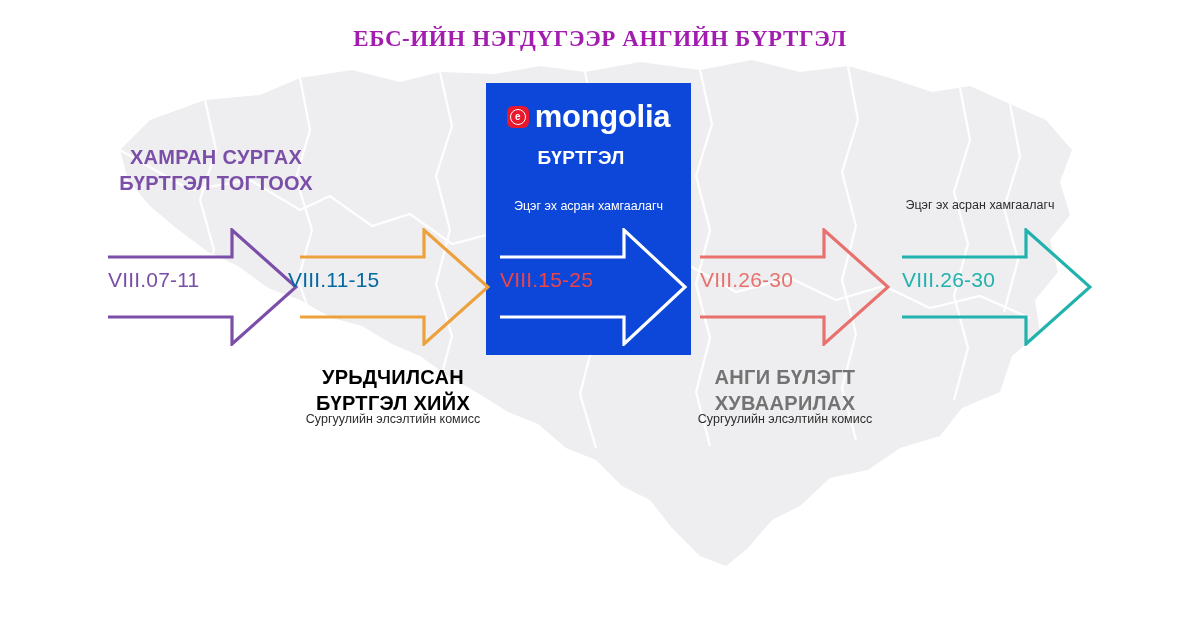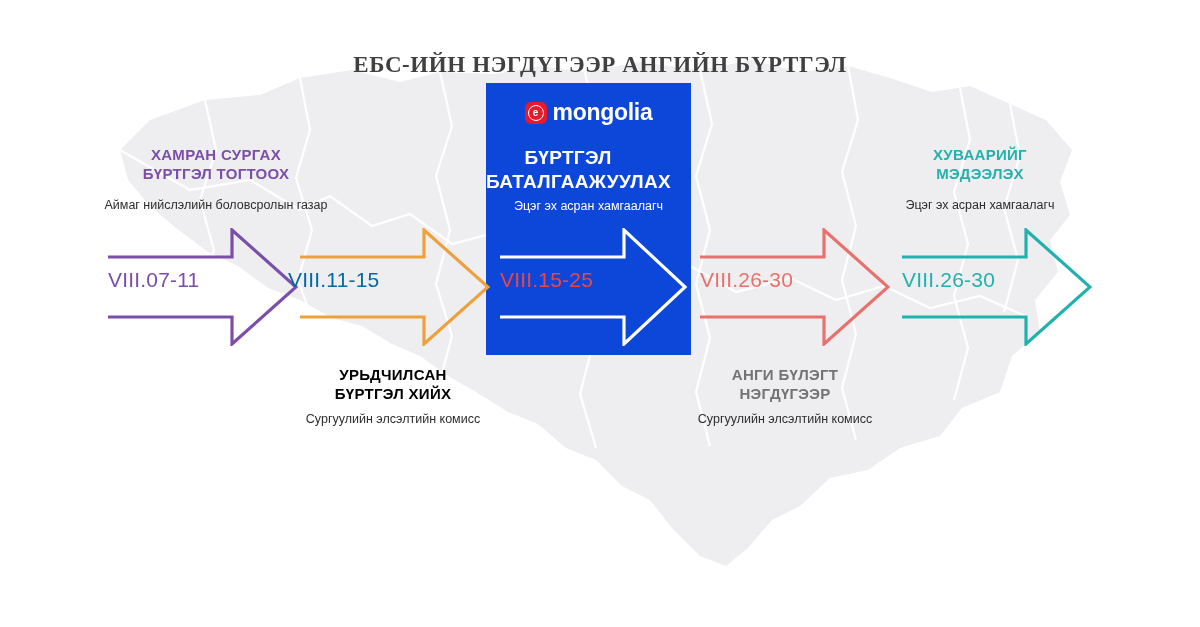--- a/index.html
+++ b/index.html
@@ -30,23 +30,22 @@
   
   #page-title {
     position: absolute;
     left: 0;
     top: 26px;
     width: 1200px;
     text-align: center;
     font-size: 23px;
     font-weight: bold;
     letter-spacing: 0.6px;
-    color: #404040;
+    color: #a21caf;
     font-family: "Liberation Serif", serif;
-    margin-top: 26px;
   }
 
   
   #center-panel {
     position: absolute;
     left: 486px;
     top: 83px;
     width: 205px;
     height: 272px;
     background: #0d47d9;
@@ -80,32 +79,32 @@
     background: #e8192c;
     display: flex;
     align-items: center;
     justify-content: center;
     font-size: 10px;
     font-weight: bold;
     color: #ffffff;
     line-height: 1;
   }
   .logo-text {
-    font-size: 23px;
+    font-size: 31px;
     font-weight: bold;
     color: #ffffff;
     letter-spacing: -0.3px;
     line-height: 1;
   }
 
   
   .step-title {
     position: absolute;
     text-align: center;
-    font-size: 15px;
+    font-size: 20px;
     font-weight: bold;
     line-height: 1.28;
     letter-spacing: 0.3px;
   }
   .step-sub {
     position: absolute;
     text-align: center;
     font-size: 12.5px;
     color: #2d2d2d;
     line-height: 1.2;
@@ -167,21 +166,20 @@
         <span class="logo-mark-inner">e</span>
       </span>
       <span class="logo-text">mongolia</span>
     </div>
   </div>
 
   <div class="step-title" style="left:66px; top:145px; width:300px; color:#7b4ea8;">
     <div>ХАМРАН СУРГАХ</div>
     <div>БҮРТГЭЛ ТОГТООХ</div>
   </div>
-  <div class="step-sub" style="left:46px; top:198px; width:340px;">Аймаг нийслэлийн боловсролын газар</div>
 
   <div class="arrow-wrap" style="left:108px;">
     <svg width="190" height="118" viewBox="0 0 190 118" xmlns="http://www.w3.org/2000/svg">
       <path d="M0,29 L124,29 L124,2 L188,59 L124,116 L124,89 L0,89" fill="none" stroke="#7b4ea8" stroke-width="3.2" stroke-linejoin="miter" stroke-linecap="butt"></path>
     </svg>
   </div>
   <div class="arrow-label" style="left:108px; width:150px; color:#7b4ea8;">VIII.07-11</div>
 
   <div class="arrow-wrap" style="left:300px;">
     <svg width="190" height="118" viewBox="0 0 190 118" xmlns="http://www.w3.org/2000/svg">
@@ -189,50 +187,45 @@
     </svg>
   </div>
   <div class="arrow-label" style="left:288px; width:150px; color:#0369a1;">VIII.11-15</div>
 
   <div class="step-title" style="left:248px; top:365px; width:290px; color:#000000;">
     <div>УРЬДЧИЛСАН</div>
     <div>БҮРТГЭЛ ХИЙХ</div>
   </div>
   <div class="step-sub" style="left:248px; top:412px; width:290px;">Сургуулийн элсэлтийн комисс</div>
 
-  <div class="step-title on-blue" style="left:486px; top:146px; width:164px;">
+  <div class="step-title on-blue" style="left:499px; top:146px; width:164px;">
     <div>БҮРТГЭЛ</div>
-    <div>БАТАЛГААЖУУЛАХ</div>
   </div>
   <div class="step-sub on-blue" style="left:486px; top:199px; width:205px;">Эцэг эх асран хамгаалагч</div>
 
   <div class="arrow-wrap" style="left:500px;">
     <svg width="190" height="118" viewBox="0 0 190 118" xmlns="http://www.w3.org/2000/svg">
       <path d="M0,29 L124,29 L124,2 L185,59 L124,116 L124,89 L0,89" fill="none" stroke="#ffffff" stroke-width="3.2" stroke-linejoin="miter" stroke-linecap="butt"></path>
     </svg>
   </div>
   <div class="arrow-label" style="left:500px; width:150px; color:#ef4444;">VIII.15-25</div>
 
   <div class="arrow-wrap" style="left:700px;">
     <svg width="190" height="118" viewBox="0 0 190 118" xmlns="http://www.w3.org/2000/svg">
       <path d="M0,29 L124,29 L124,2 L188,59 L124,116 L124,89 L0,89" fill="none" stroke="#e8716e" stroke-width="3.2" stroke-linejoin="miter" stroke-linecap="butt"></path>
     </svg>
   </div>
   <div class="arrow-label" style="left:700px; width:150px; color:#e8716e;">VIII.26-30</div>
 
   <div class="step-title" style="left:640px; top:365px; width:290px; color:#737373;">
     <div>АНГИ БҮЛЭГТ</div>
-    <div>НЭГДҮГЭЭР</div>
+    <div>ХУВААРИЛАХ</div>
   </div>
   <div class="step-sub" style="left:640px; top:412px; width:290px;">Сургуулийн элсэлтийн комисс</div>
 
-  <div class="step-title" style="left:835px; top:145px; width:290px; color:#22b2ad;">
-    <div>ХУВААРИЙГ</div>
-    <div>МЭДЭЭЛЭХ</div>
-  </div>
   <div class="step-sub" style="left:835px; top:198px; width:290px;">Эцэг эх асран хамгаалагч</div>
 
   <div class="arrow-wrap" style="left:902px;">
     <svg width="190" height="118" viewBox="0 0 190 118" xmlns="http://www.w3.org/2000/svg">
       <path d="M0,29 L124,29 L124,2 L188,59 L124,116 L124,89 L0,89" fill="none" stroke="#22b2ad" stroke-width="3.2" stroke-linejoin="miter" stroke-linecap="butt"></path>
     </svg>
   </div>
   <div class="arrow-label" style="left:902px; width:150px; color:#22b2ad;">VIII.26-30</div>
 
 </div>

